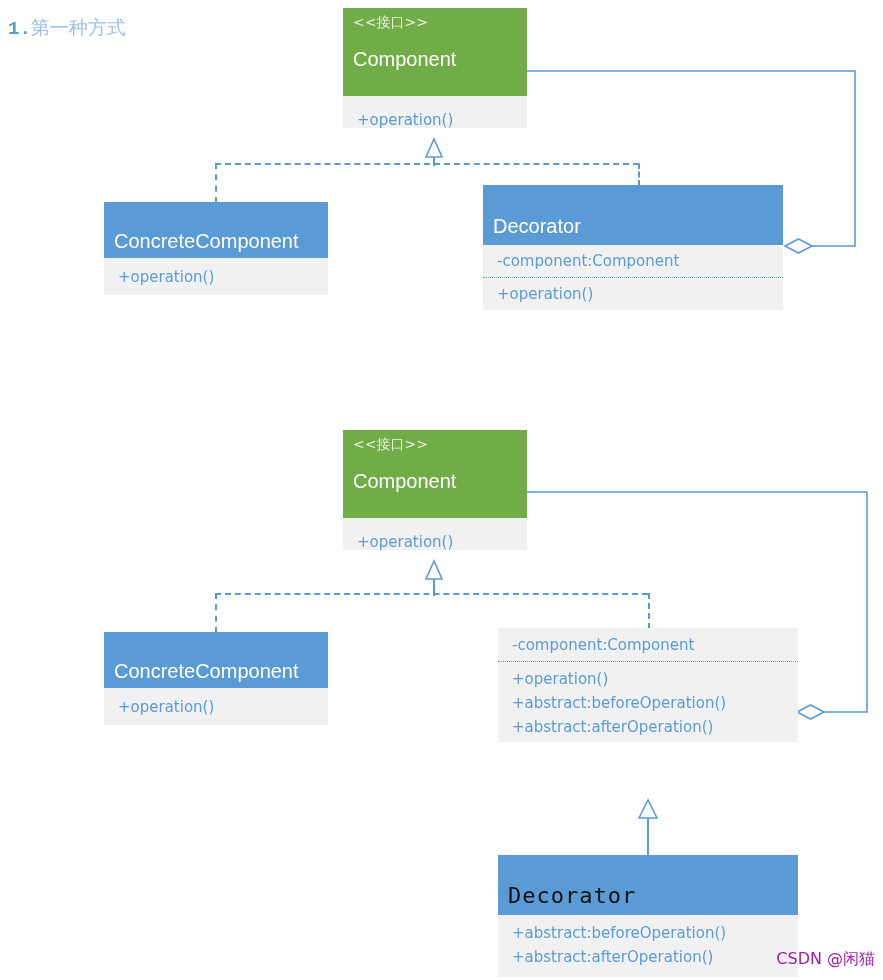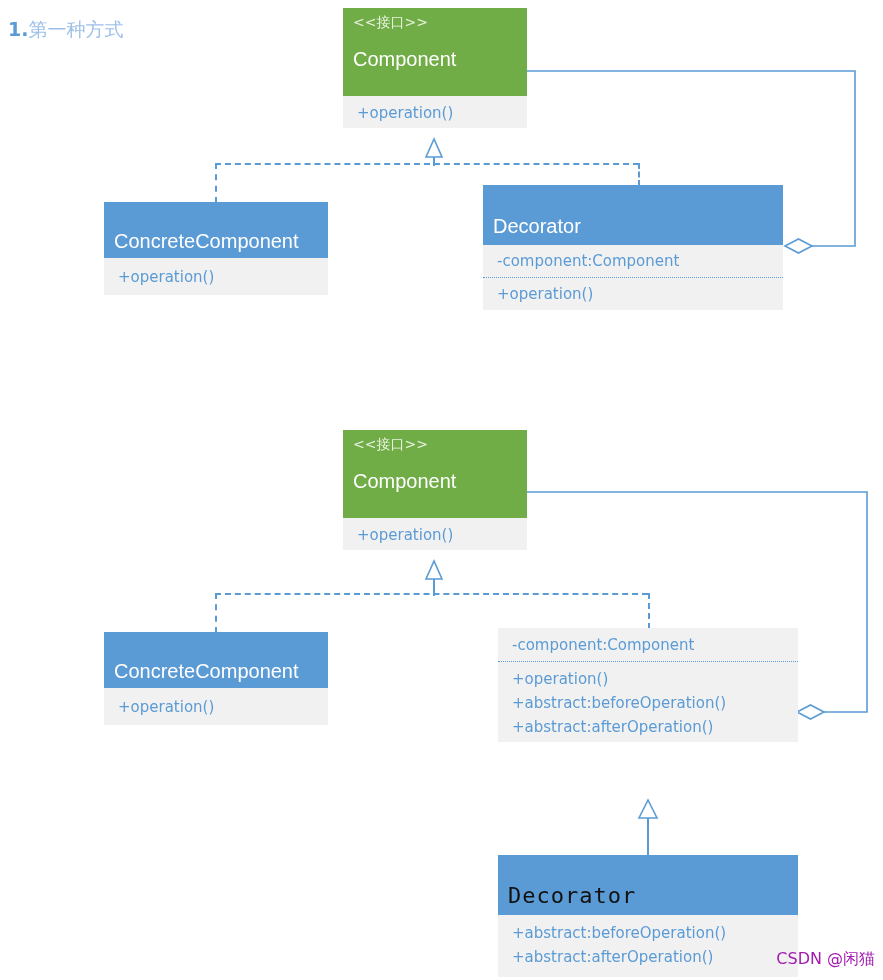--- a/index.html
+++ b/index.html
@@ -27,21 +27,21 @@
     color: #9cbfe8;
     font-size: 19px;
     line-height: 23px;
     white-space: nowrap;
     font-family: "DejaVu Sans", "Liberation Sans", sans-serif;
   }
   .section-title .num {
     color: #5b9bd5;
     font-weight: bold;
   }
-  #title-1 { left: 8px;  top: 18px; }
+  #title-1 { left: 8px;  top: 18px; font-family: Liberation Mono, monospace; }
   #title-2 { left: 22px; top: 369px; }
 
   
   .umlbox {
     position: absolute;
     box-sizing: border-box;
   }
   .uml-header {
     box-sizing: border-box;
     padding: 4px 26px 0 10px;
@@ -68,21 +68,21 @@
   .classname.mono-black {
     font-family: "DejaVu Sans Mono", monospace;
     color: #111111;
     font-size: 22px;
     font-weight: normal;
     letter-spacing: 1px;
   }
   .uml-compartment {
     box-sizing: border-box;
     background: #f1f1f1;
-    padding: 5px 10px 5px 14px;
+    padding: 12px 10px 5px 14px;
   }
   .uml-compartment.dotted-bottom {
     border-bottom: 1px dotted #5b9bd5;
   }
   .member {
     font-size: 15px;
     line-height: 24px;
     color: #5b9bd5;
     white-space: nowrap;
     font-family: "DejaVu Sans", "Liberation Sans", sans-serif;

